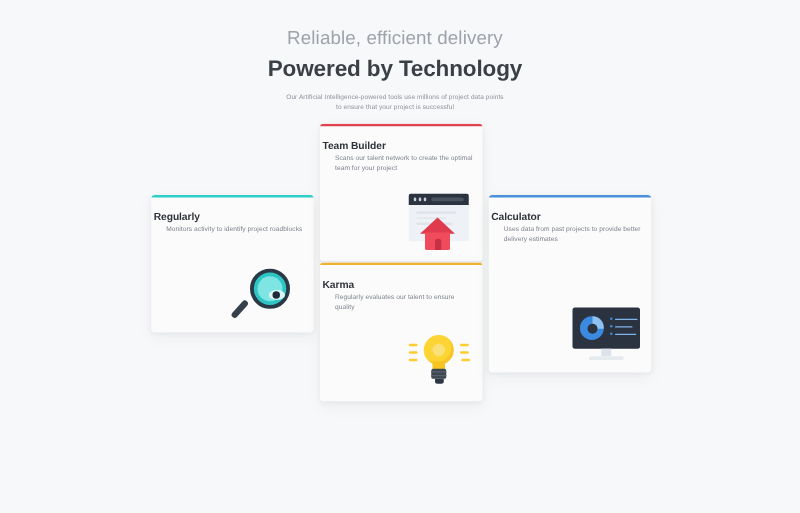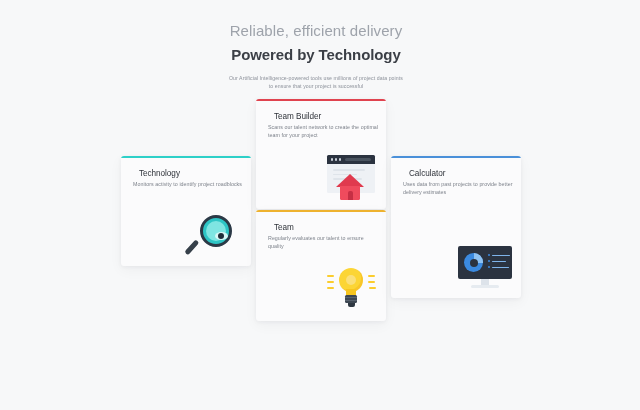--- a/index.html
+++ b/index.html
@@ -35,21 +35,21 @@
   .eyebrow {
     font-size: 15px;
     font-weight: 400;
     color: #9ea3ab;
     letter-spacing: 0.1px;
     line-height: 18px;
   }
 
   .headline {
     margin-top: 5px;
-    font-size: 15px;
+    font-size: 18px;
     font-weight: 700;
     color: #3b3f46;
     letter-spacing: -0.1px;
     line-height: 20px;
   }
 
   .subcopy {
     margin: 9px auto 0 auto;
     width: 178px;
     font-size: 5.2px;
@@ -72,24 +72,24 @@
   .card-accent {
     position: absolute;
     left: 0;
     top: 0;
     width: 100%;
     height: 1.6px;
   }
 
   .card-title {
     position: absolute;
-    left: 18px;
+    left: 2px;
     top: 13px;
     font-size: 8.2px;
-    font-weight: 400;
+    font-weight: 700;
     color: #2f333a;
     letter-spacing: -0.05px;
   }
 
   .card-desc {
     position: absolute;
     left: 12px;
     top: 24px;
     width: 112px;
     font-size: 5.3px;
@@ -358,21 +358,21 @@
 <div id="page" style="background: rgb(247, 248, 249);">
 
   <div class="header">
     <div class="eyebrow">Reliable, efficient delivery</div>
     <h1 class="headline">Powered by Technology</h1>
     <p class="subcopy">Our Artificial Intelligence-powered tools use millions of project data points to ensure that your project is successful</p>
   </div>
 
   <div class="card" id="card-supervisor" style="background: rgb(251, 251, 252);">
     <div class="card-accent" id="accent-supervisor" style="background: rgb(45, 208, 200);"></div>
-    <div class="card-title">Technology</div>
+    <div class="card-title">Regularly</div>
     <div class="card-desc">Monitors activity to identify project roadblocks</div>
     <div class="card-art">
       <div class="art-glass">
         <div class="glass-handle"></div>
         <div class="glass-ring">
           <div class="glass-inner">
             <div class="glass-eye">
               <div class="glass-pupil"></div>
             </div>
           </div>
@@ -403,21 +403,21 @@
           <div class="house-body">
             <div class="house-door"></div>
           </div>
         </div>
       </div>
     </div>
   </div>
 
   <div class="card" id="card-karma" style="background: rgb(251, 251, 252);">
     <div class="card-accent" id="accent-karma" style="background: rgb(238, 178, 46);"></div>
-    <div class="card-title">Team</div>
+    <div class="card-title">Karma</div>
     <div class="card-desc">Regularly evaluates our talent to ensure quality</div>
     <div class="card-art">
       <div class="art-bulb">
         <span class="ray r1"></span>
         <span class="ray r2"></span>
         <span class="ray r3"></span>
         <span class="ray r4"></span>
         <span class="ray r5"></span>
         <span class="ray r6"></span>
         <div class="bulb-glass">

